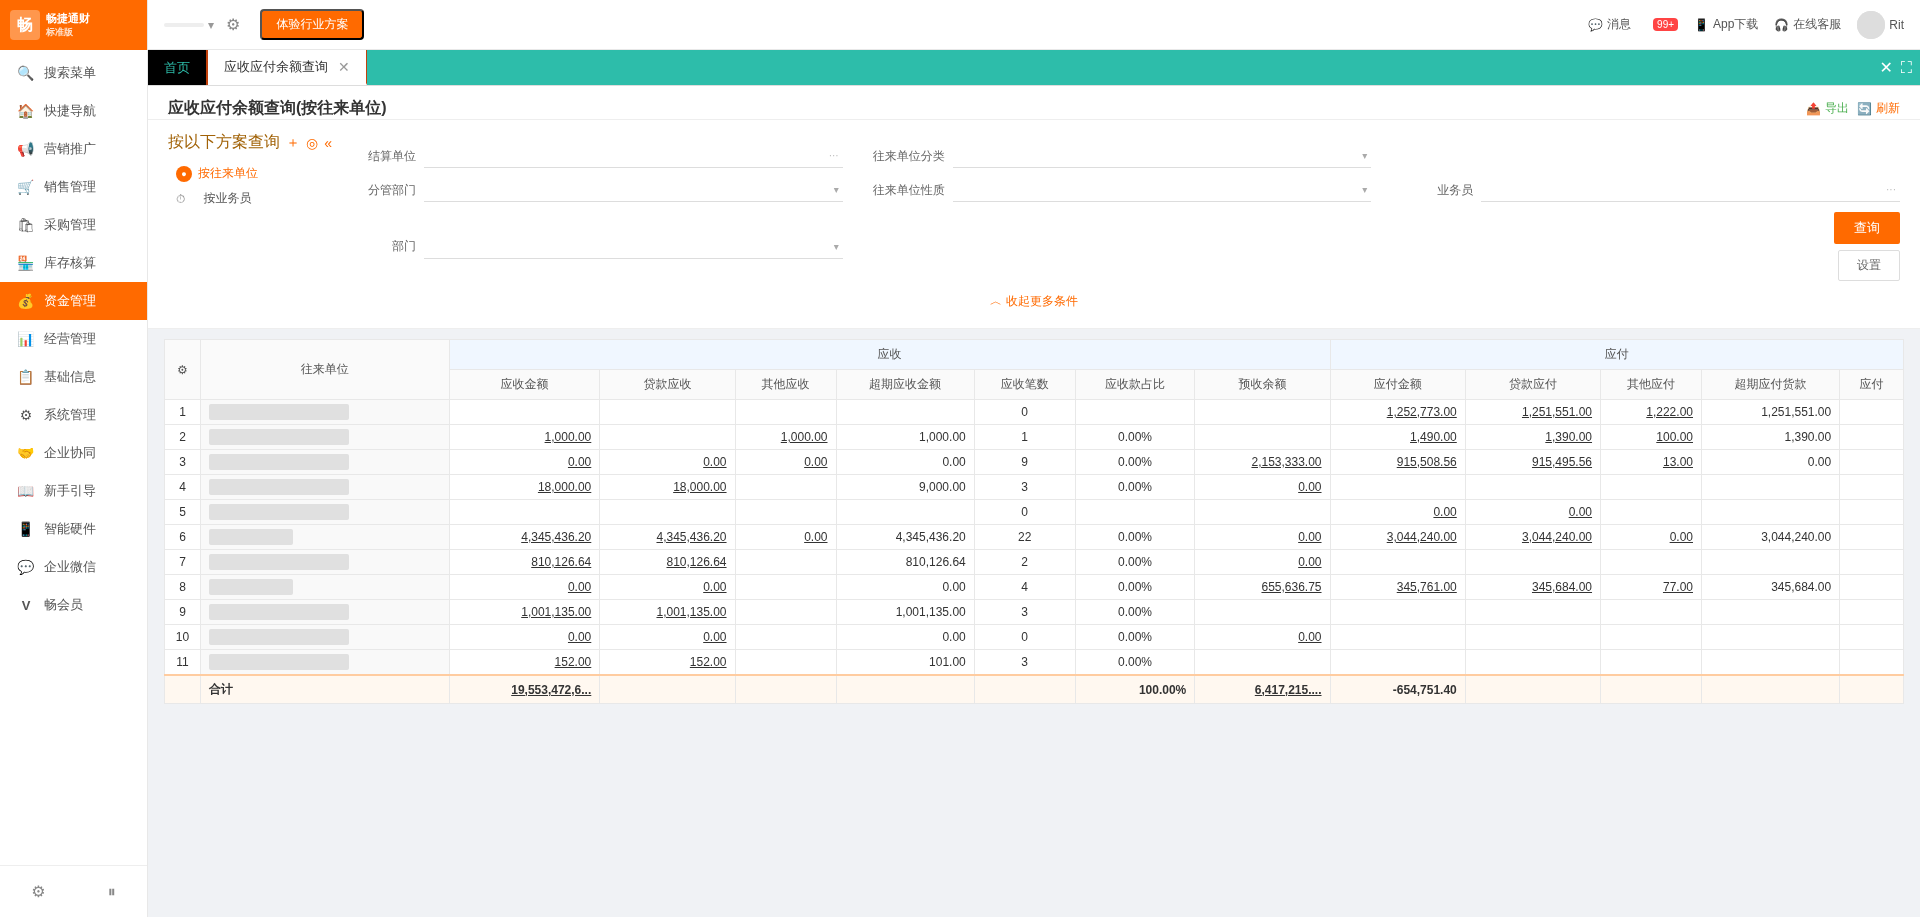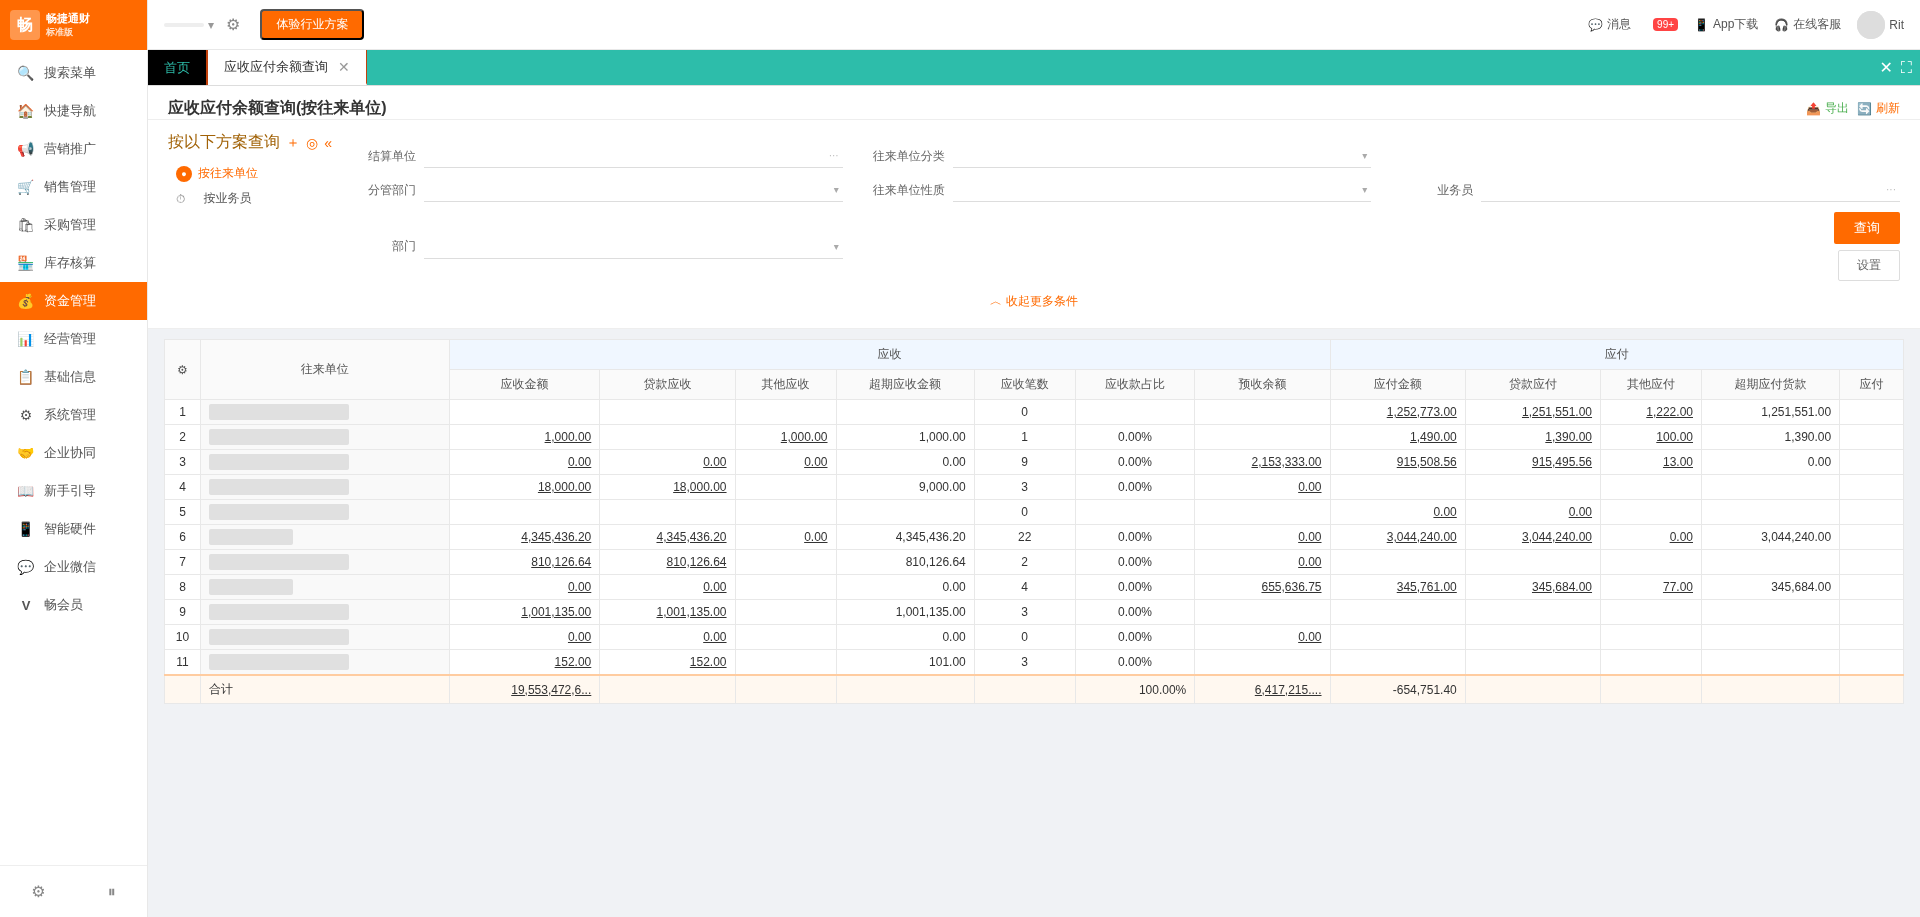--- a/index.html
+++ b/index.html
@@ -135,21 +135,21 @@
     .data-table td.center { text-align: center; }
     .data-table td.left { text-align: left; }
     .data-table .group-header {
       background: #f0f7ff; text-align: center;
     }
     .link-cell { color: #1890ff; text-decoration: underline; cursor: pointer; }
 
     .table-footer {
       background: #fff8f0; border-top: 2px solid #ffcca0;
     }
-    .table-footer td { font-weight: normal; color: #333; }
+    .table-footer td { font-weight: bold; color: #333; }
     .negative { color: #ff4444; }
 
     
     ::-webkit-scrollbar { width: 6px; height: 6px; }
     ::-webkit-scrollbar-track { background: #f1f1f1; }
     ::-webkit-scrollbar-thumb { background: #ccc; border-radius: 3px; }
 
     .header-user-area { display: flex; align-items: center; gap: 4px; cursor: pointer; }
     .header-user-text { font-size: 12px; color: #555; }
   </style>

